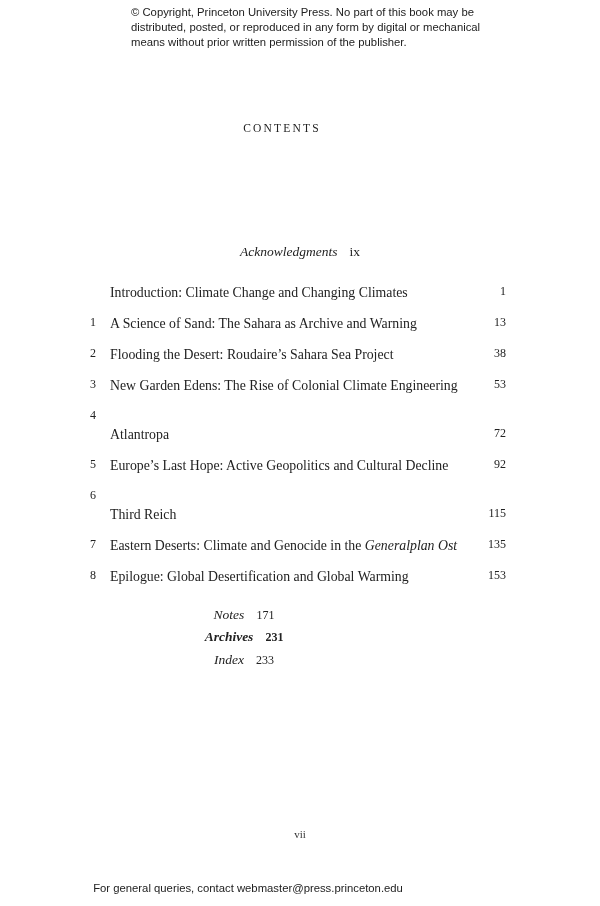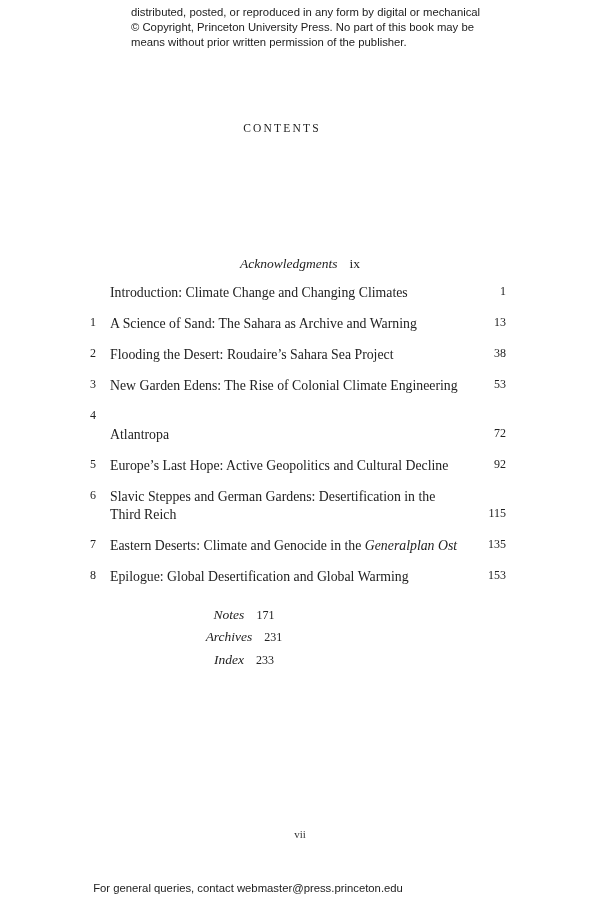--- a/index.html
+++ b/index.html
@@ -27,28 +27,28 @@
   .back-item { position: absolute; left: 0; width: 488px; text-align: center; font-family: "Liberation Serif", serif; font-size: 13.5px; color: #222; }
   .back-item .lbl { font-style: italic; }
   .back-item .pg { margin-left: 12px; font-size: 12px; }
   .folio { position: absolute; top: 828px; left: 0; width: 600px; text-align: center; font-family: "Liberation Serif", serif; font-size: 11px; color: #333; }
   .footer { position: absolute; top: 882px; left: 0; width: 496px; text-align: center; font-family: "Liberation Sans", sans-serif; font-size: 11.3px; color: #222; }
 </style>
 </head>
 <body>
 
 <div class="notice">
+  <div>© Copyright, Princeton University Press. No part of this book may be</div>
   <div>distributed, posted, or reproduced in any form by digital or mechanical</div>
-  <div>© Copyright, Princeton University Press. No part of this book may be</div>
   <div>means without prior written permission of the publisher.</div>
 </div>
 
 <div class="contents-title">CONTENTS</div>
 
-<div class="front-item" style="top:256px;">
+<div class="front-item" style="top:244px;">
   <span class="lbl">Acknowledgments</span><span class="pg">ix</span>
 </div>
 
 <div class="toc-row" style="top:284px;">
   <span class="num"></span>
   <span class="title"><span>Introduction: Climate Change and Changing Climates</span></span>
   <span class="page">1</span>
 </div>
 
 <div class="toc-row" style="top:315px;">
@@ -76,40 +76,40 @@
 </div>
 
 <div class="toc-row" style="top:457px;">
   <span class="num">5</span>
   <span class="title"><span>Europe’s Last Hope: Active Geopolitics and Cultural Decline</span></span>
   <span class="page">92</span>
 </div>
 
 <div class="toc-row" style="top:488px;">
   <span class="num">6</span>
-  <span class="title"><span>Slavic Steppes and German Gardens: Desertification in the</span><br><span>Third Reich</span></span>
+  <span class="title"><br><span>Third Reich</span></span>
   <span class="page" style="top:18px;">115</span>
 </div>
 
 <div class="toc-row" style="top:537px;">
   <span class="num">7</span>
   <span class="title"><span>Eastern Deserts: Climate and Genocide in the </span><i>Generalplan Ost</i></span>
   <span class="page">135</span>
 </div>
 
 <div class="toc-row" style="top:568px;">
   <span class="num">8</span>
   <span class="title"><span>Epilogue: Global Desertification and Global Warming</span></span>
   <span class="page">153</span>
 </div>
 
 <div class="back-item" style="top:607px;">
   <span class="lbl">Notes</span><span class="pg">171</span>
 </div>
-<div class="back-item" style="top:629px;">
+<div class="back-item" style="top:629px;font-weight:bold;">
   <span class="lbl">Archives</span><span class="pg">231</span>
 </div>
 <div class="back-item" style="top:652px;">
   <span class="lbl">Index</span><span class="pg">233</span>
 </div>
 
 <div class="folio">vii</div>
 
 <div class="footer">For general queries, contact webmaster@press.princeton.edu</div>
 

